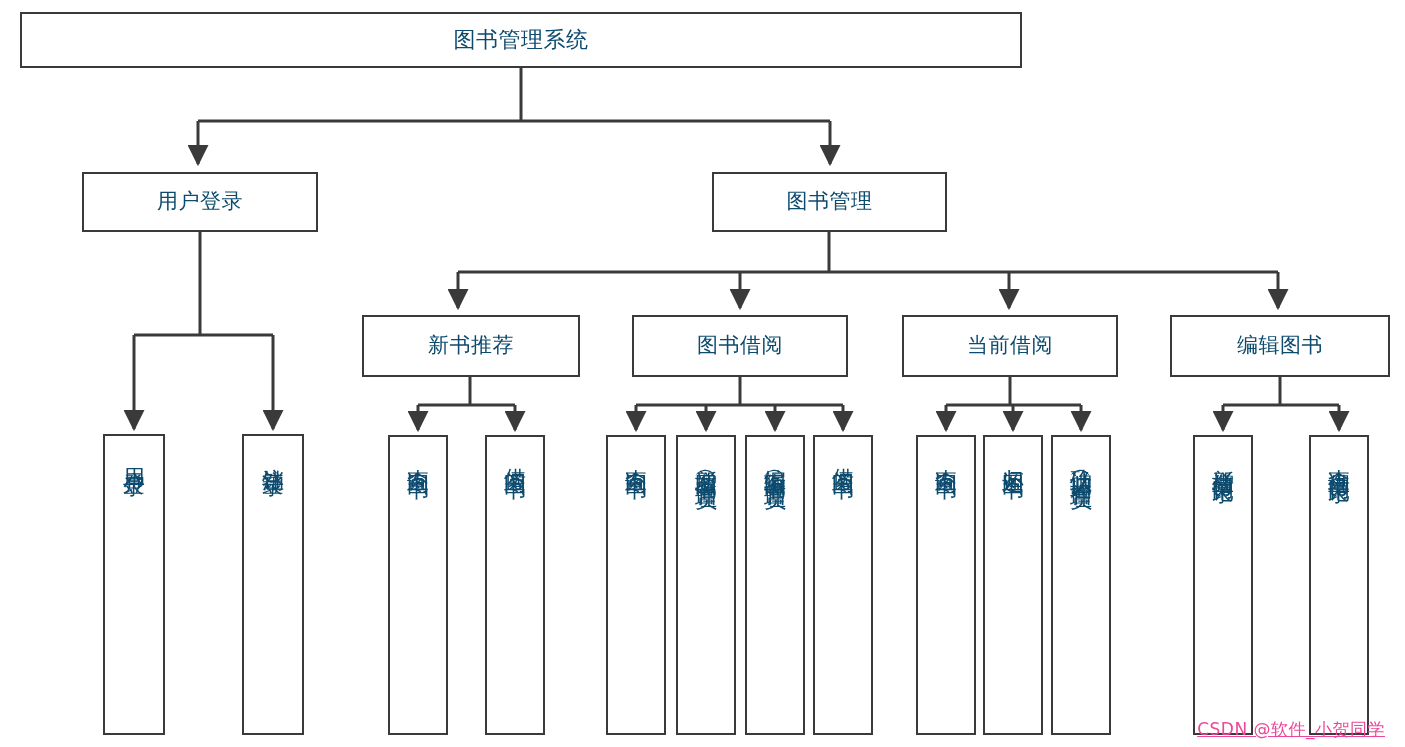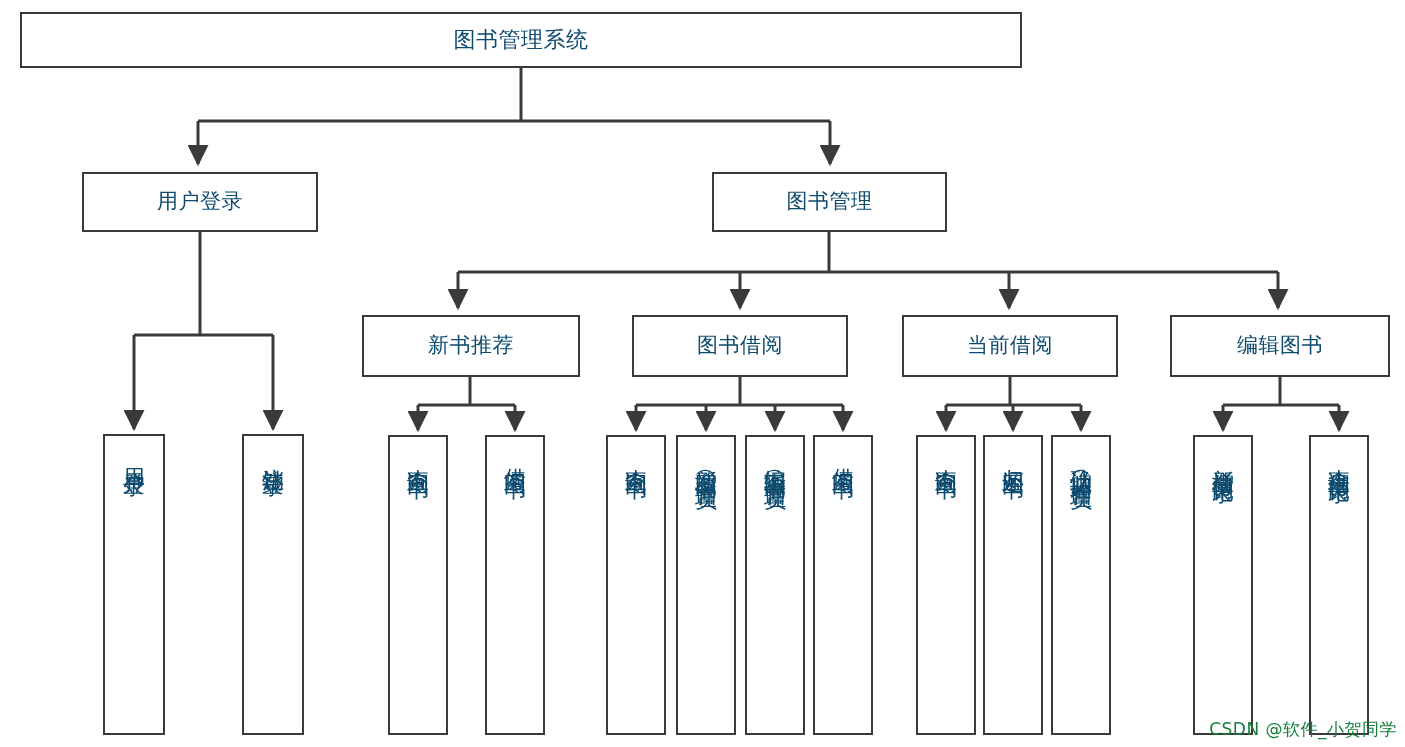--- a/index.html
+++ b/index.html
@@ -53,27 +53,28 @@
     writing-mode: vertical-rl;
     text-orientation: upright;
     font-size: 22px;
     letter-spacing: 3px;
     line-height: 1;
     white-space: nowrap;
   }
   .node.root .label { font-size: 22px; }
   .watermark {
     position: absolute;
-    right: 8px;
+    right: 20px;
     bottom: 6px;
     font-size: 17px;
-    color: #15803d;
+    color: #ec4899;
     z-index: 5;
     white-space: nowrap;
     letter-spacing: 0.5px;
+    text-decoration: underline;
   }
 </style>
 </head>
 <body>
 
 <div id="canvas">
 
   <svg id="edges" viewBox="0 0 1405 747" xmlns="http://www.w3.org/2000/svg">
     <defs>
       <marker id="arrow" viewBox="0 0 10 10" refX="9" refY="5" markerWidth="7" markerHeight="7" orient="auto-start-reverse">

